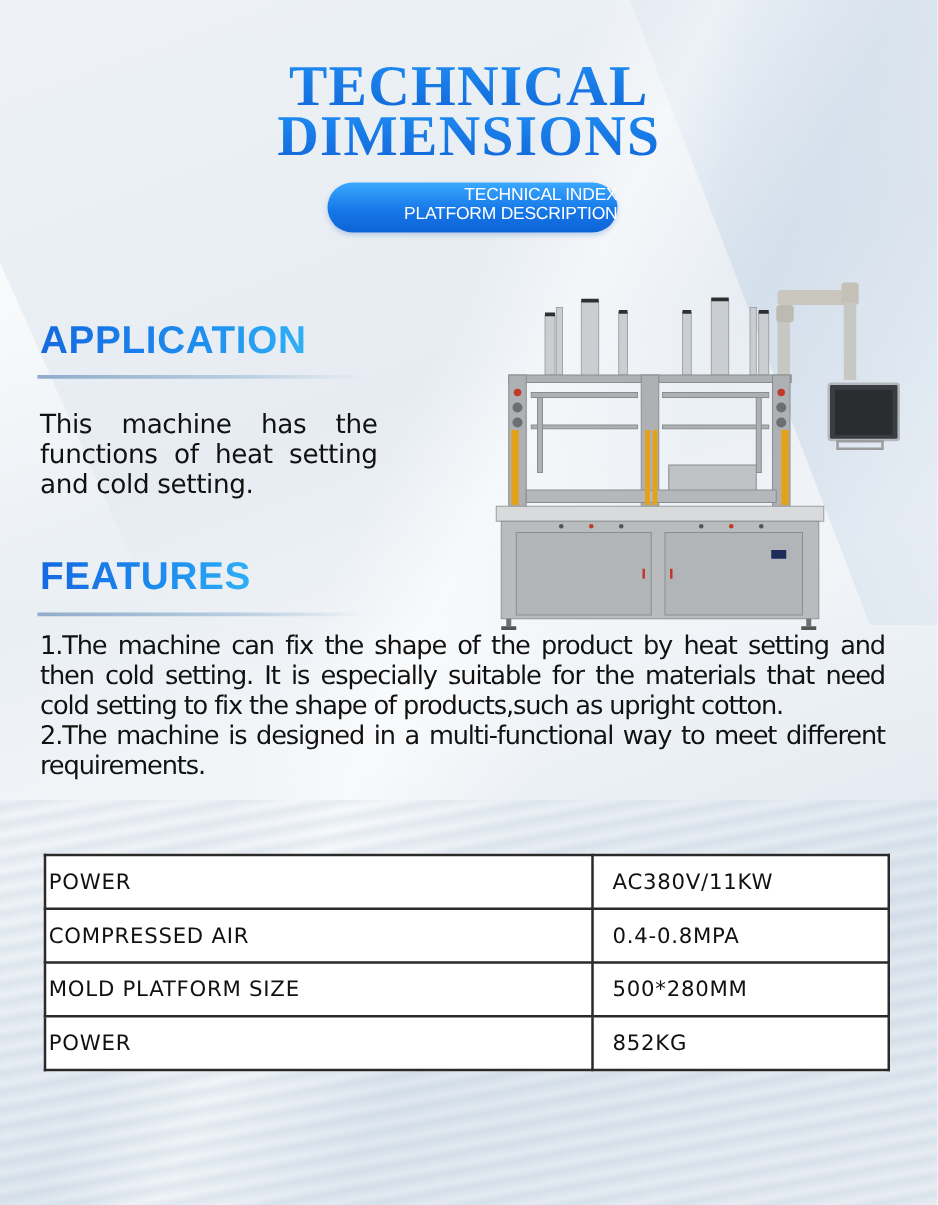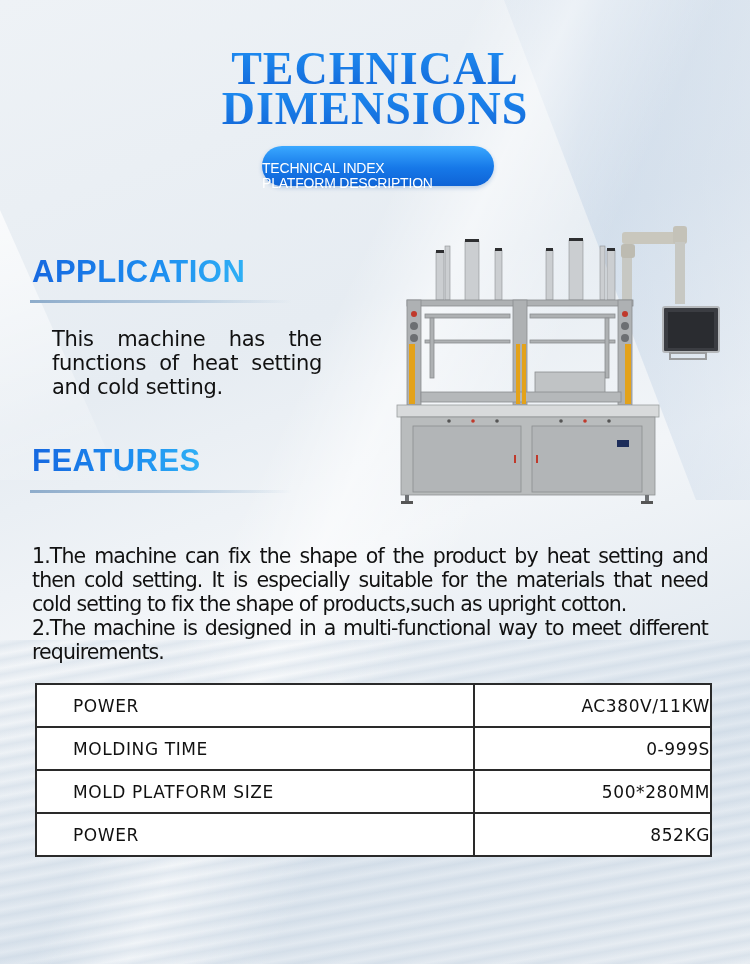--- a/index.html
+++ b/index.html
@@ -41,66 +41,66 @@
     -webkit-background-clip:text; background-clip:text; -webkit-text-fill-color:transparent;
   }
   .title.l1 { top:46px; }
   .title.l2 { top:86px; }
 
   .pill {
     position:absolute; left:262px; top:146px; width:232px; height:40px;
     border-radius:20px;
     background: linear-gradient(180deg, #3aa8ff 0%, #1678e8 55%, #0e63d6 100%);
     box-shadow: 0 2px 4px rgba(20,90,180,0.25);
-    color:#fff; text-align:left;
+    color:#fff; text-align:right;
     font-family:"Liberation Sans", sans-serif; font-size:14px; line-height:15px;
-    padding-top:15px; letter-spacing:-0.2px;
+    padding-top:2px; letter-spacing:-0.2px;
   }
   .pill span { display:block; }
 
   .section-heading {
     position:absolute; left:32px;
     font-family:"Liberation Sans", sans-serif; font-weight:bold; 
     font-size:31px; line-height:34px; letter-spacing:0.5px;
     background: linear-gradient(90deg, #1668e0 0%, #1d8ef0 60%, #2fb0f5 100%);
     -webkit-background-clip:text; background-clip:text; -webkit-text-fill-color:transparent;
     color:#1a7ee6;
   }
   .section-rule {
     position:absolute; left:30px; width:262px; height:3px;
     background: linear-gradient(90deg, #8eaccb 0%, #b8cde0 60%, rgba(200,215,230,0) 100%);
   }
 
   .app-text {
     position:absolute; left:32px; top:327px; width:270px;
     font-family:"DejaVu Sans", sans-serif; font-size:21px; line-height:24px;
-    color:#111; text-align:justify; letter-spacing:-0.3px;margin-left:20px;
+    color:#111; text-align:justify; letter-spacing:-0.3px;
   }
 
   .features {
-    position:absolute; left:32px; top:544px; width:676px;
+    position:absolute; left:32px; top:504px; width:676px;
     font-family:"DejaVu Sans", sans-serif; font-size:20.5px; line-height:24px;
     color:#111; letter-spacing:-0.9px;
   }
   .features p { text-align:justify; text-align-last:left; }
 
   .machine {
     position:absolute; left:385px; top:222px; width:350px; height:285px;
   }
 
   .spec-table {
     position:absolute; left:35px; top:683px; width:677px;
     border-collapse:collapse; background:#fff;
   }
   .spec-table td {
     border:2px solid #2a2a2a; height:43px;
     font-family:"DejaVu Sans", sans-serif; font-size:17px; letter-spacing:0.6px;
-    color:#111; padding-left:36px; vertical-align:middle;
-  }
-  .spec-table td.val { padding-left:15px;text-align:right; }
+    color:#111; padding-left:2px; vertical-align:middle;
+  }
+  .spec-table td.val { padding-left:15px; }
   .spec-table td.key { width:438px; }
 </style>
 </head>
 <body>
 
 <div class="bg-sheen2"></div>
 <div class="bg-sheen1"></div>
 <div class="bg-sheen3"></div>
 <div class="bg-streaks"></div>
 
@@ -210,22 +210,22 @@
   </g>
 </svg>
 
 <table class="spec-table">
   <tbody>
     <tr>
       <td class="key">POWER</td>
       <td class="val">AC380V/11KW</td>
     </tr>
     <tr>
-      <td class="key">MOLDING TIME</td>
-      <td class="val">0-999S</td>
+      <td class="key">COMPRESSED AIR</td>
+      <td class="val">0.4-0.8MPA</td>
     </tr>
     <tr>
       <td class="key">MOLD PLATFORM SIZE</td>
       <td class="val">500*280MM</td>
     </tr>
     <tr>
       <td class="key">POWER</td>
       <td class="val">852KG</td>
     </tr>
   </tbody>

